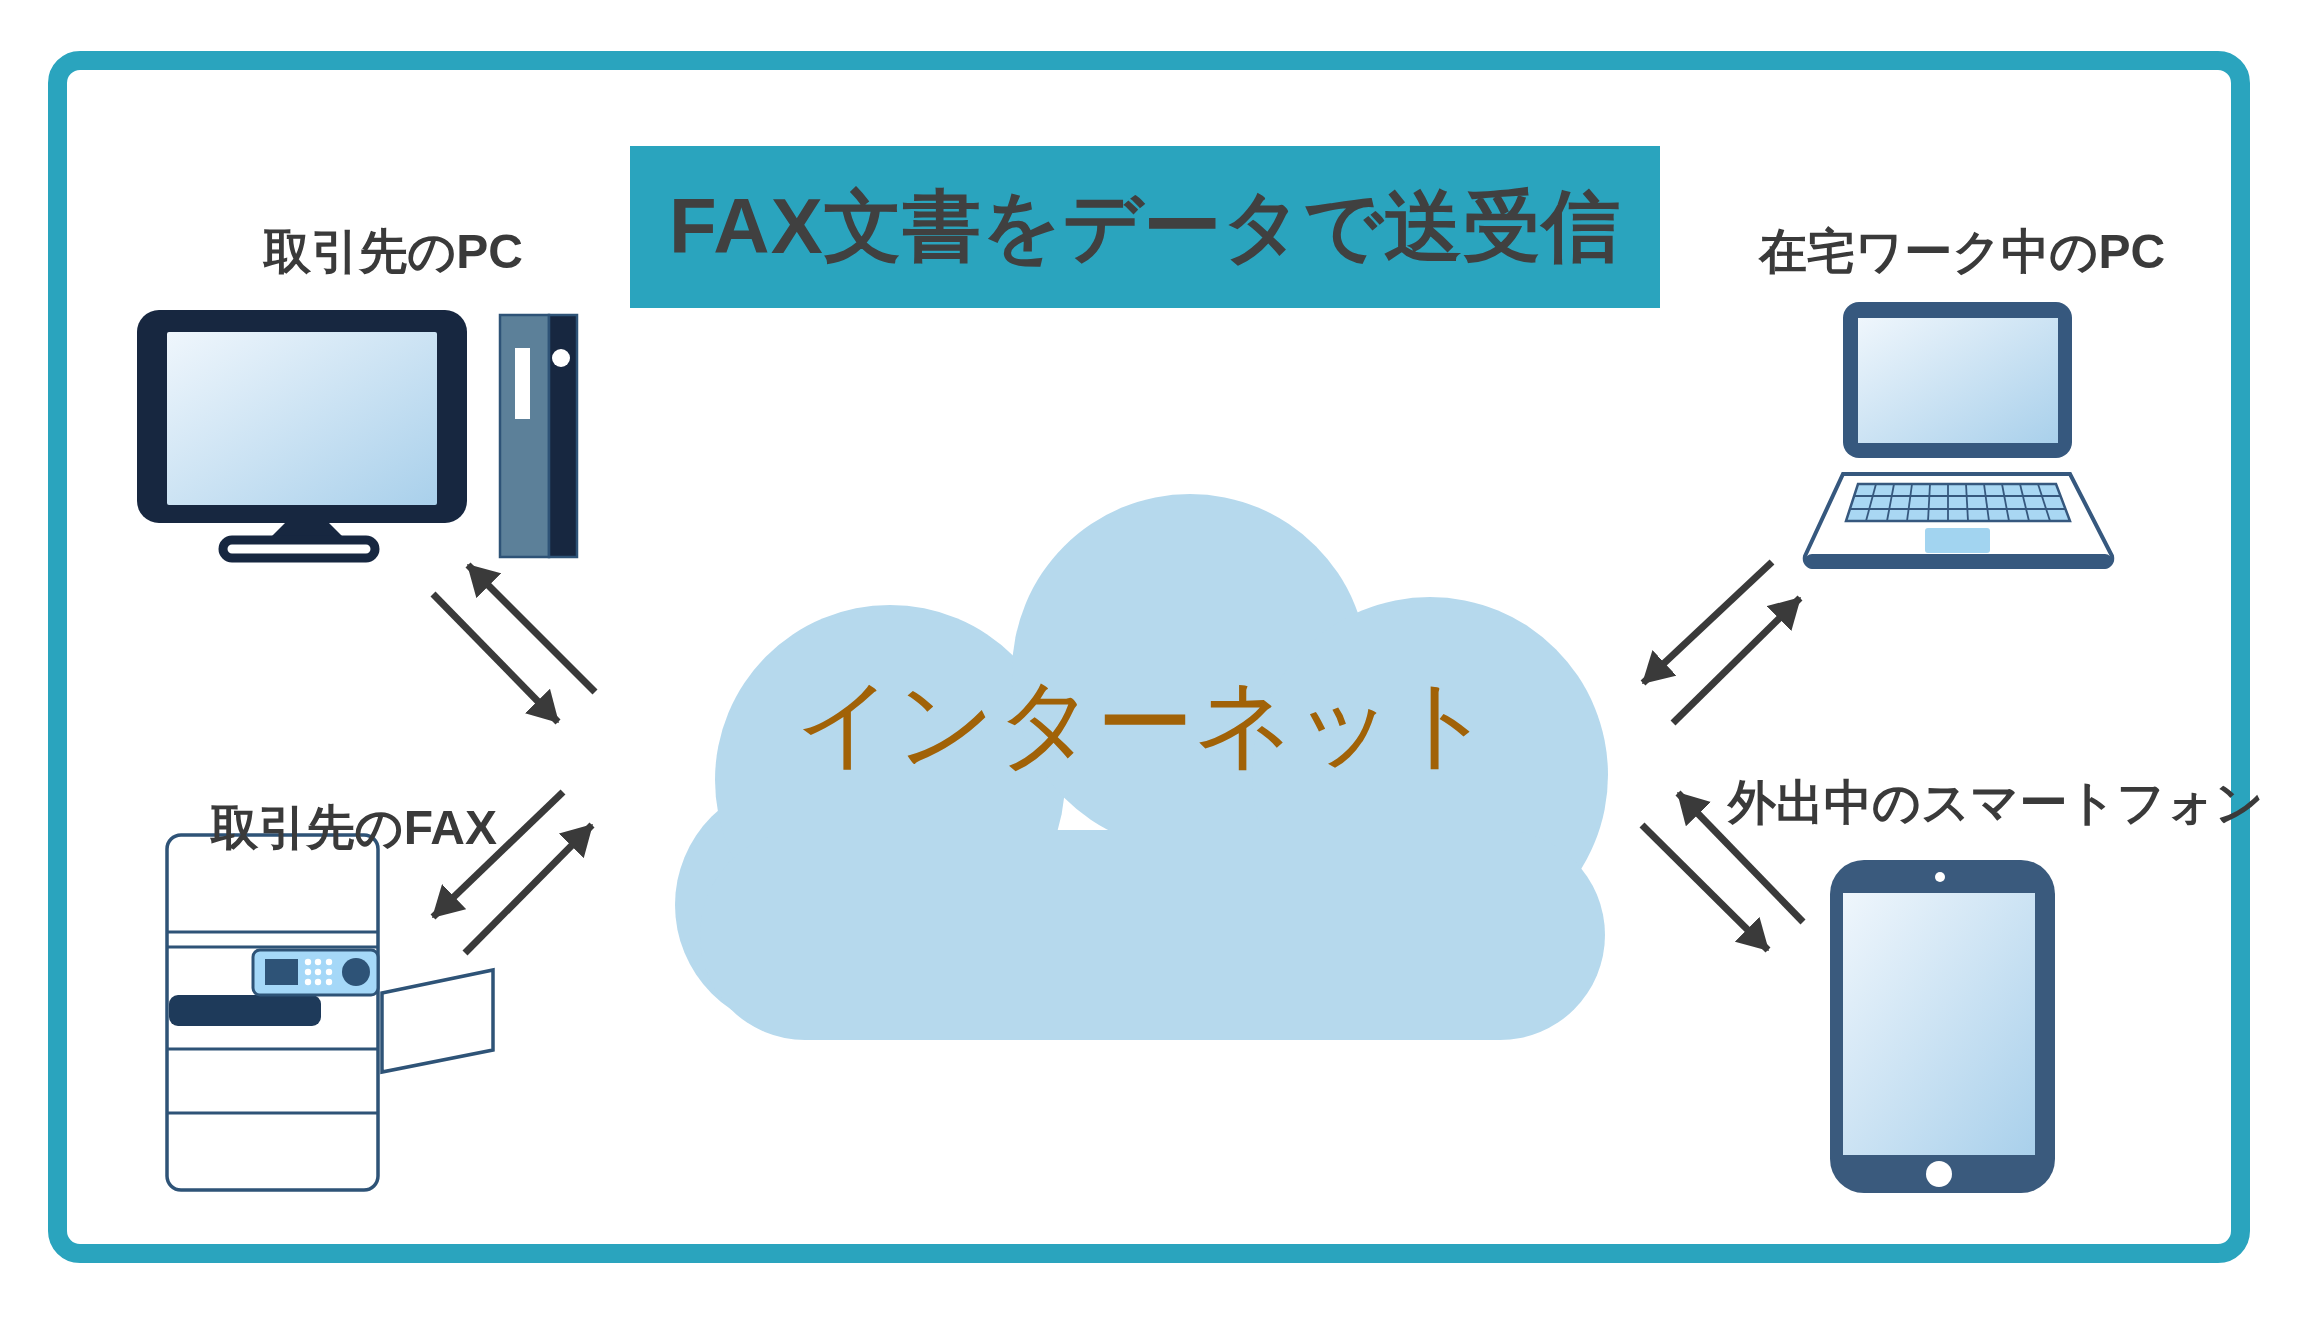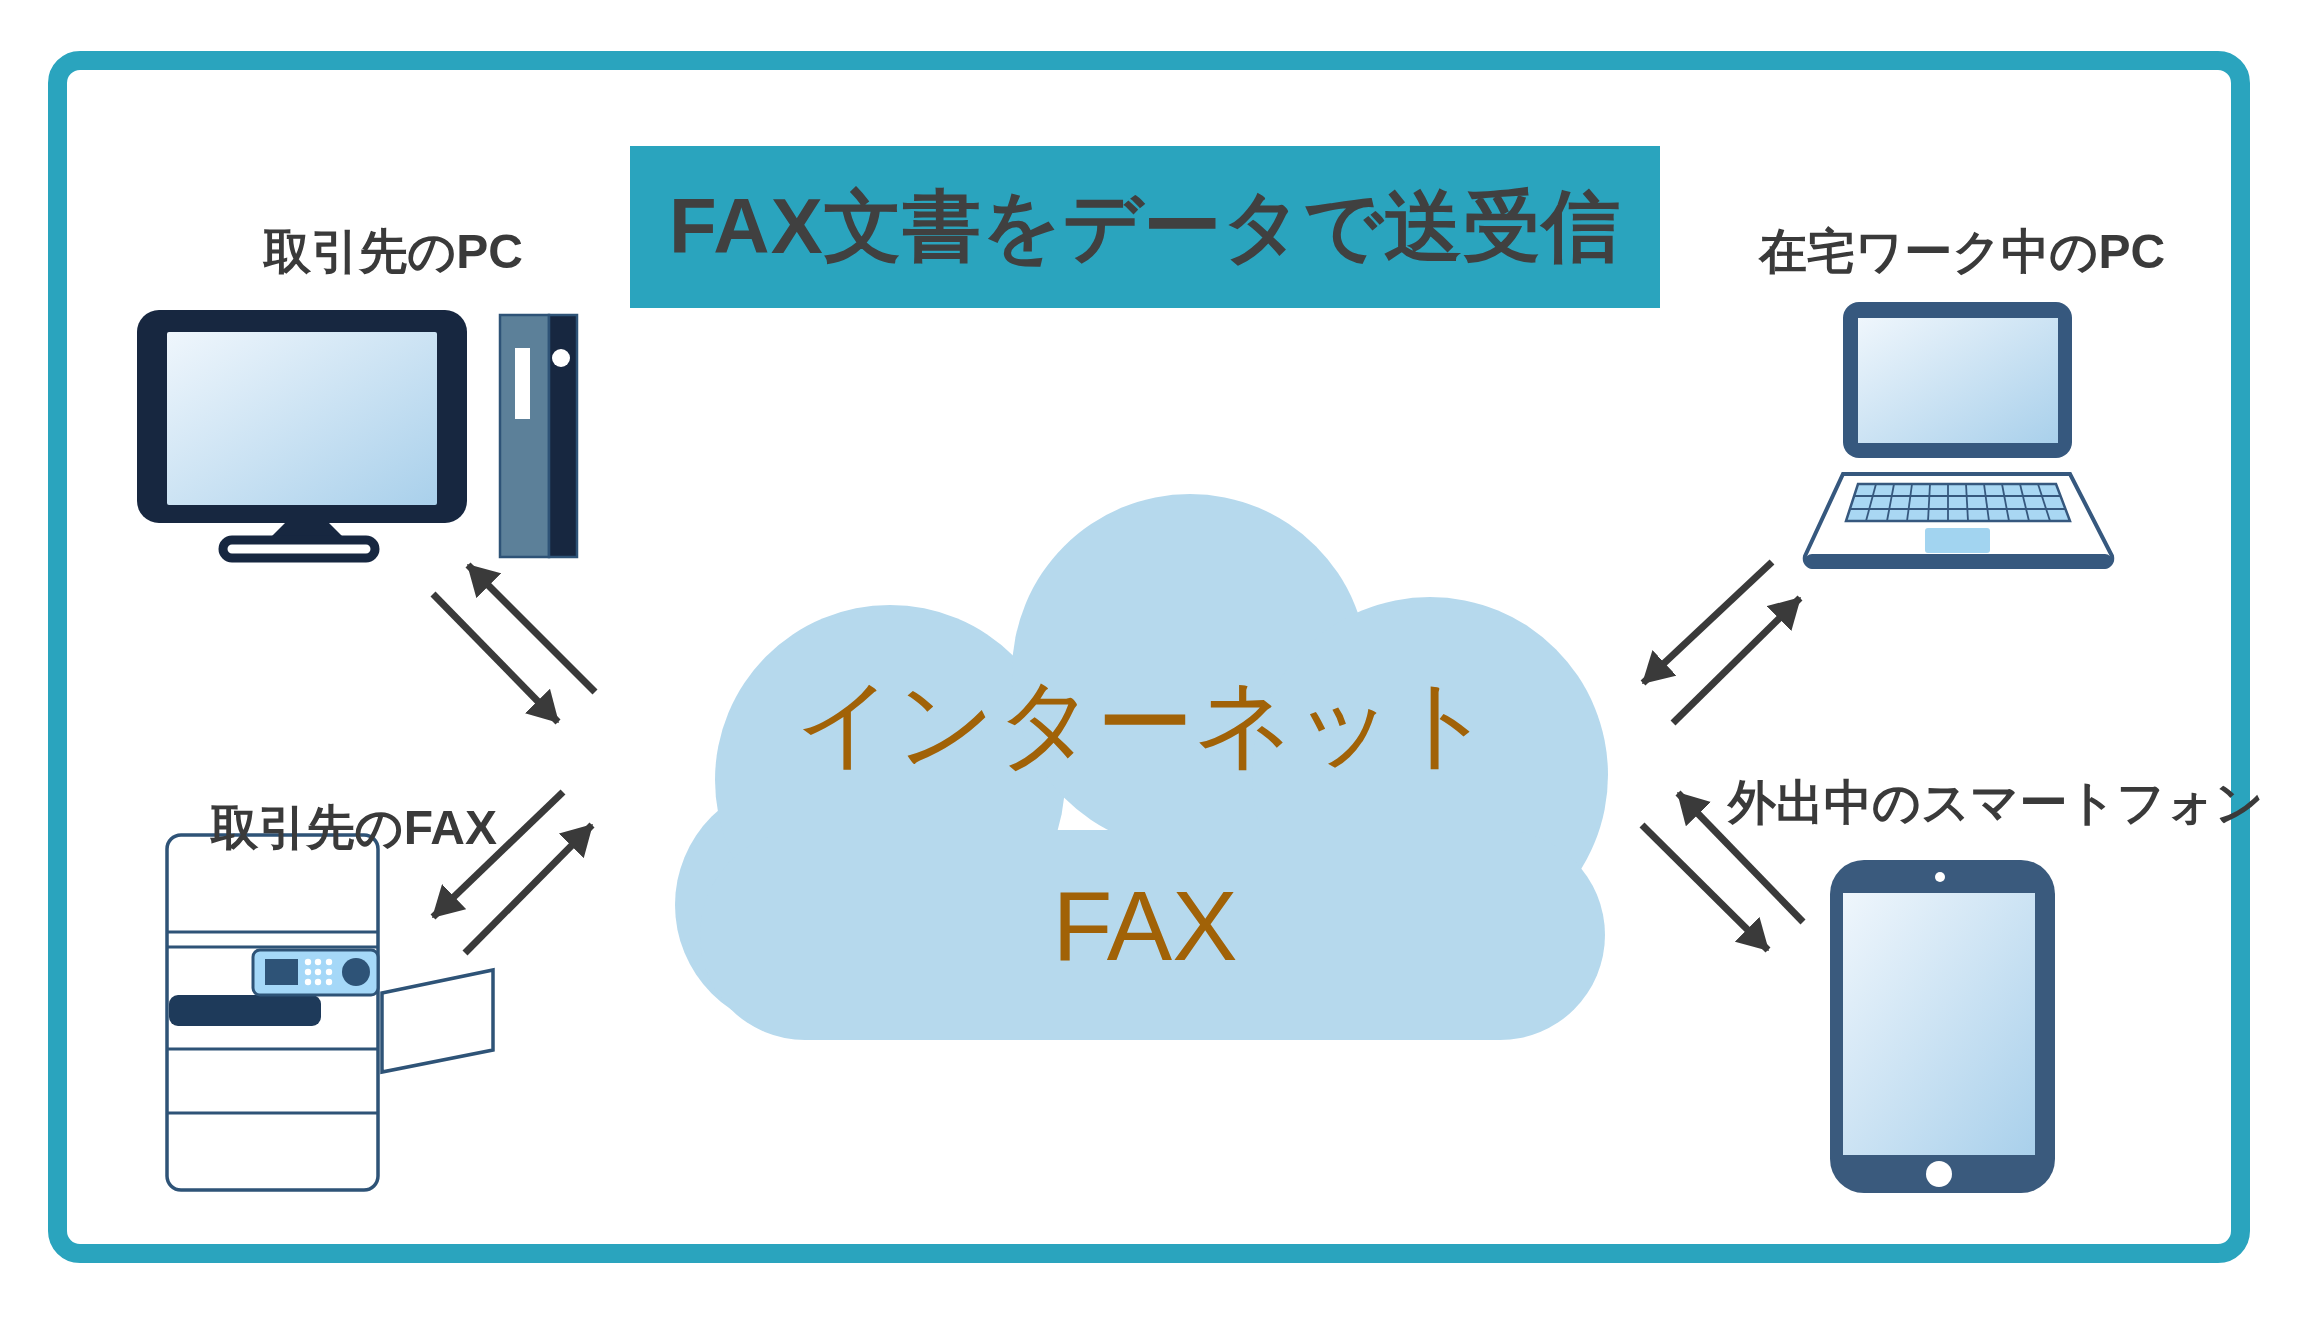--- a/index.html
+++ b/index.html
@@ -189,20 +189,19 @@
       <line class="arrow" x1="1642" y1="825" x2="1768" y2="950" marker-end="url(#head)"></line>
     </g>
   </svg>
 
   <div id="banner">
     <div class="t">FAX文書をデータで送受信</div>
   </div>
 
   <div class="cloud-text">
     <div class="l1">インターネット</div>
-    <div class="l2">FAX</div>
   </div>
 
   <div class="node-label" id="label-partner-pc">取引先のPC</div>
   <div class="node-label" id="label-partner-fax">取引先のFAX</div>
   <div class="node-label" id="label-home-pc">在宅ワーク中のPC</div>
   <div class="node-label" id="label-mobile">外出中のスマートフォン</div>
 </div>
 
 </body></html>

